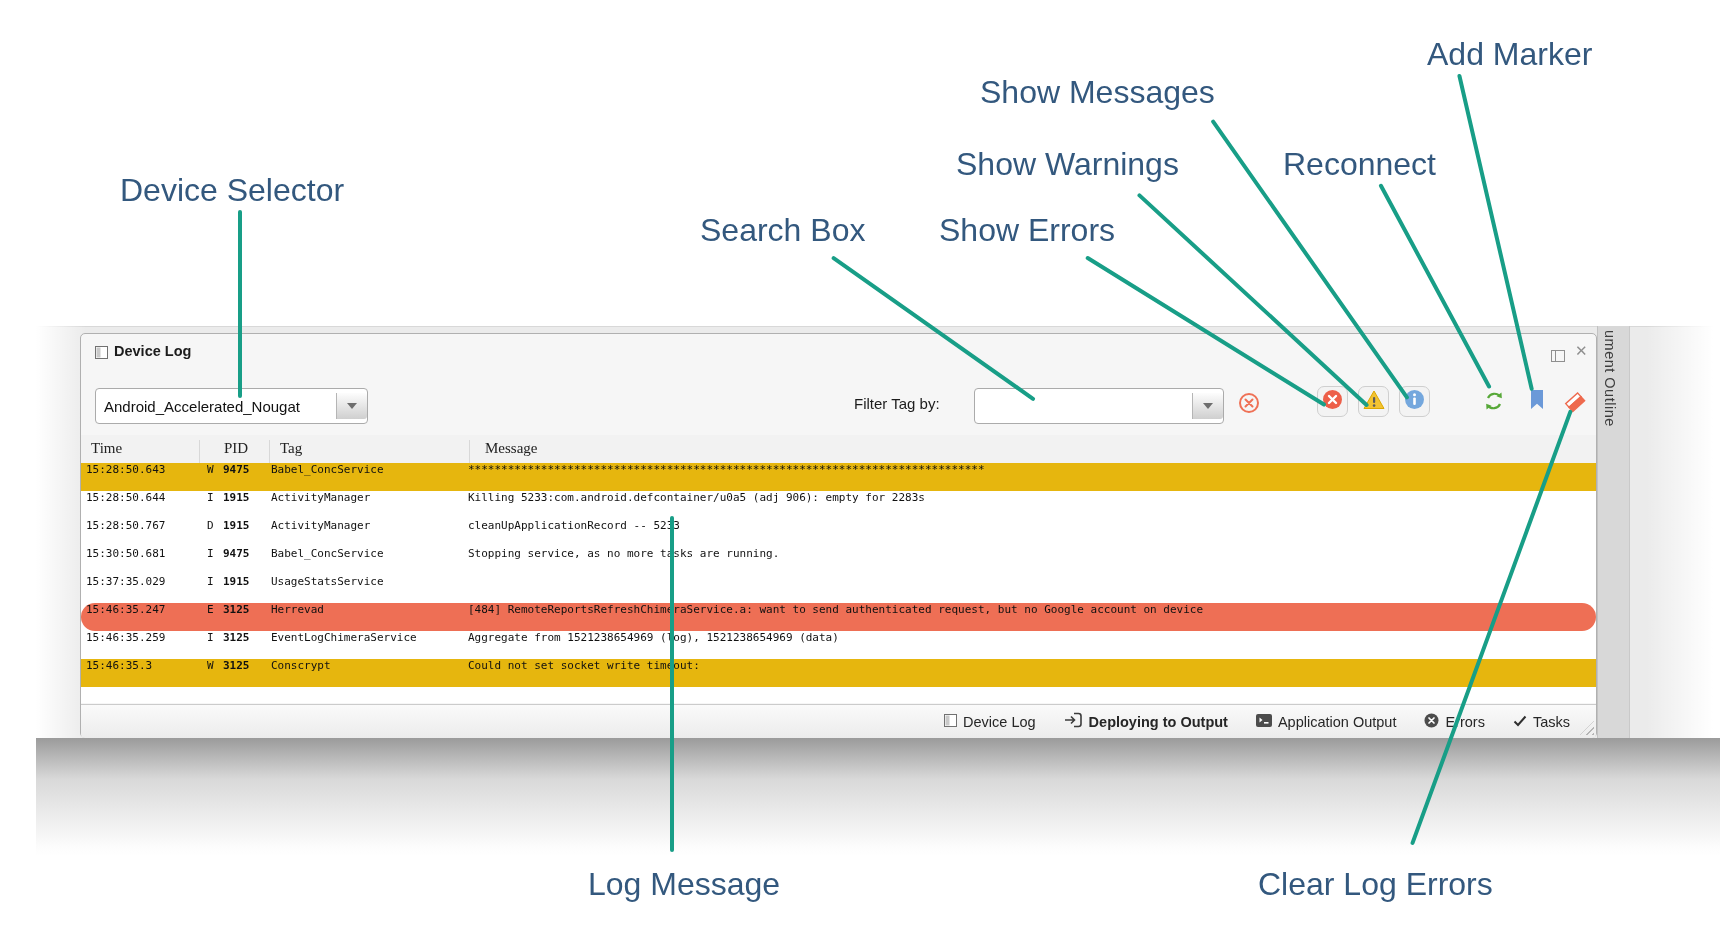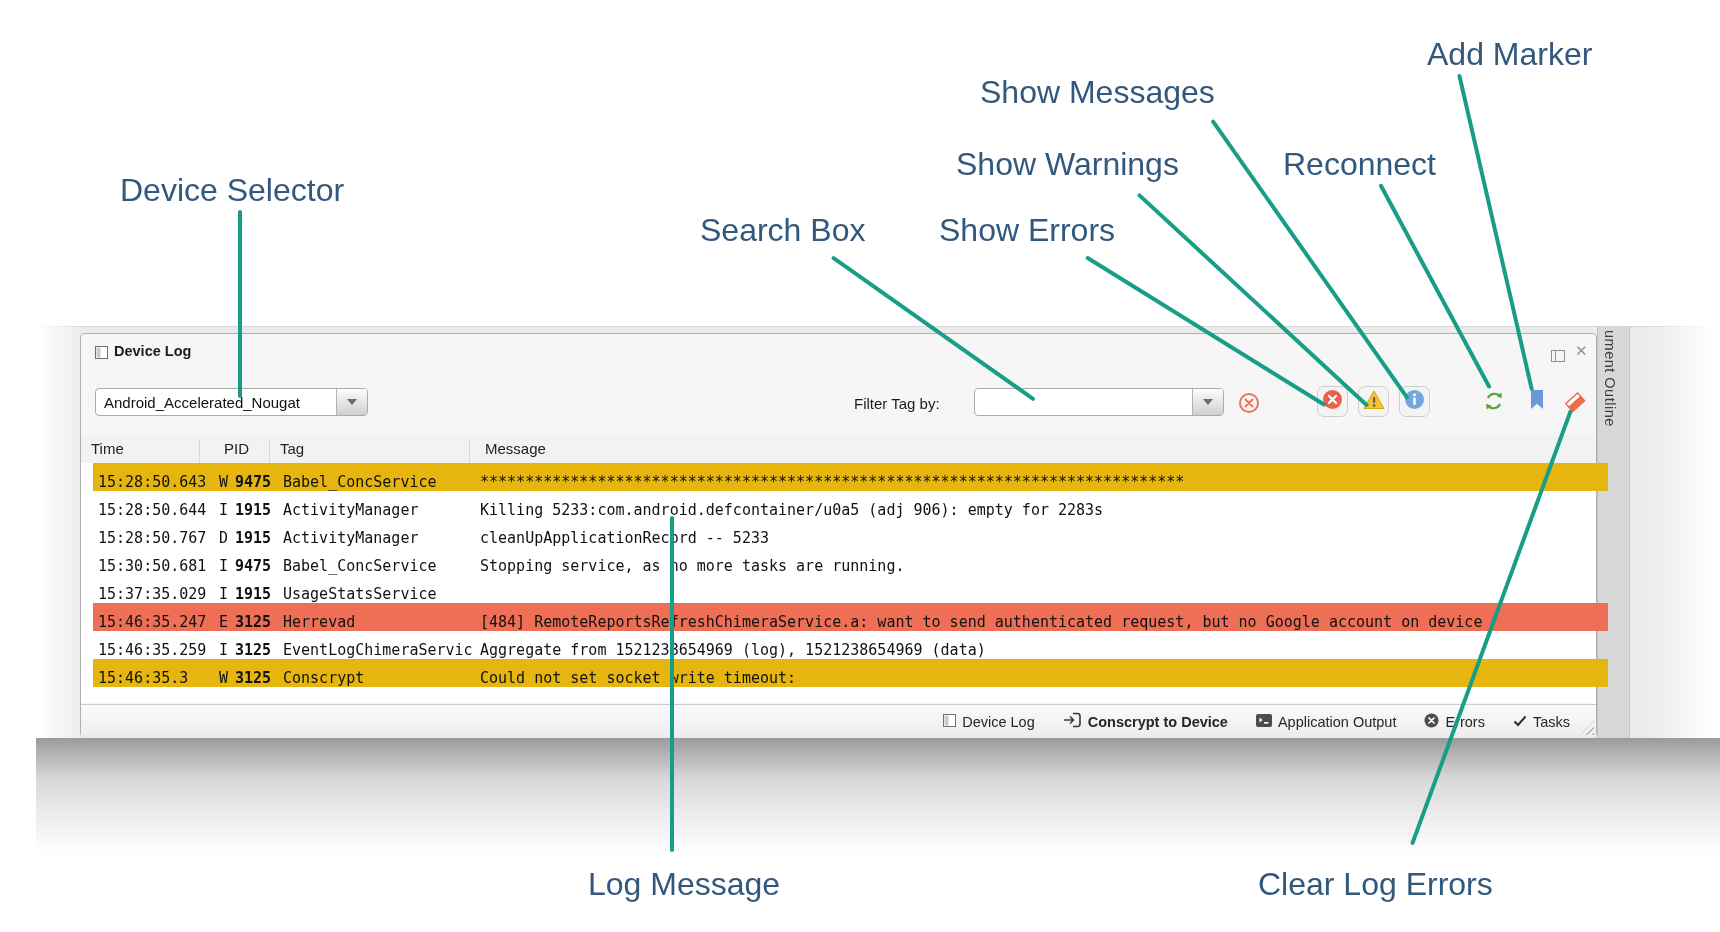--- a/index.html
+++ b/index.html
@@ -20,21 +20,21 @@
              writing-mode:vertical-rl;font-size:14.5px;color:#3d3d3d;letter-spacing:.5px;}
   
   #panel{position:absolute;left:80px;top:333px;width:1517px;height:405px;background:#f6f6f6;
          border:1px solid #b0b0b0;border-radius:5px;box-sizing:border-box;}
   .ptitle{position:absolute;left:33px;top:9px;font-size:14.5px;font-weight:bold;color:#1c1c1c;}
   .picon{position:absolute;left:14px;top:11px;}
   .winbtn{position:absolute;color:#8f8f8f;}
   #float-btn{left:1470px;top:14px;}
   #close-btn{left:1494px;top:8px;font-size:15px;}
   
-  .combo{position:absolute;height:28px;background:#fff;border:1px solid #ababab;border-radius:4px;
+  .combo{position:absolute;height:36px;background:#fff;border:1px solid #ababab;border-radius:4px;
          box-sizing:border-box;display:flex;align-items:center;gap:28px;}
   .combo .val{flex:1;padding:0 8px;font-size:15px;color:#111;white-space:nowrap;overflow:hidden;}
   .combo .dd{width:30px;height:26px;border-left:1px solid #b5b5b5;border-radius:0 3px 3px 0;
          background:linear-gradient(#fdfdfd,#cfcfcf);display:flex;align-items:center;justify-content:center;}
   .arrow-down{width:0;height:0;border-left:5px solid transparent;border-right:5px solid transparent;
          border-top:6px solid #6d6d6d;}
   #device-combo{left:14px;top:54px;width:273px;}
   #filter-combo{left:893px;top:54px;width:250px;}
   #filter-label{position:absolute;left:773px;top:61px;width:112px;font-size:15px;color:#1c1c1c;}
   
@@ -42,27 +42,27 @@
         border-radius:7px;box-sizing:border-box;display:flex;align-items:center;justify-content:center;}
   #btn-errors{left:1236px;} #btn-warnings{left:1277px;} #btn-messages{left:1318px;}
   .flat-ic{position:absolute;top:55px;display:flex;align-items:center;justify-content:center;}
   #clear-filter{left:1156px;top:57px;}
   #reconnect-btn{left:1401px;}
   #bookmark-btn{left:1448px;}
   #clearlog-btn{left:1481px;}
   
   #thead{position:absolute;left:0;top:101px;width:1515px;height:28px;background:#f2f2f2;
         border-bottom:1px solid #cfcfcf;font-size:15px;color:#222;}
-  #thead span{position:absolute;top:5px;}
+  #thead span{position:absolute;top:5px;font-family:Liberation Serif, serif;}
   .hdiv{position:absolute;top:2px;width:1px;height:24px;background:#d8d8d8;}
   #tbody{position:absolute;left:0;top:129px;width:1515px;height:240px;background:#fff;}
-  .lrow{position:absolute;left:0;width:1515px;height:28px;display:flex;align-items:flex-end;
-        font-family:"DejaVu Sans Mono",monospace;font-size:15px;color:#111;white-space:nowrap;margin-left:12px;}
+  .lrow{position:absolute;left:0;width:1515px;height:28px;display:flex;align-items:flex-start;
+        font-family:"DejaVu Sans Mono",monospace;font-size:11px;color:#111;white-space:nowrap;}
   .lrow.warn{background:#e6b60e;}
-  .lrow.err{background:#ee6f55;}
+  .lrow.err{background:#ee6f55;border-radius:14px;}
   .c-time{width:126px;padding-left:5px;box-sizing:border-box;}
   .c-lvl{width:16px;}
   .c-pid{width:44px;font-weight:bold;}
   .c-tag{width:194px;padding-left:4px;box-sizing:border-box;overflow:hidden;}
   .c-msg{flex:1;padding-left:7px;overflow:hidden;}
   
   #statusbar{position:absolute;left:0;top:370px;width:1515px;height:34px;border-top:1px solid #cbcbcb;
         background:linear-gradient(#fafafa,#ececec);border-radius:0 0 4px 4px;
         display:flex;align-items:center;justify-content:flex-end;gap:28px;padding-right:26px;box-sizing:border-box;}
   .sbitem{display:flex;align-items:center;gap:6px;font-size:14.5px;color:#262626;}
@@ -256,21 +256,21 @@
         </span>
         <span>Device Log</span>
       </div>
       <div class="sbitem bold">
         <span>
           <svg width="19" height="16" viewBox="0 0 19 16" fill="none">
               <path d="M1 8 h9 M7 4.5 L10.5 8 L7 11.5" stroke="#3c3c3c" stroke-width="1.6"></path>
               <path d="M10 1.5 h4.5 a2.5 2.5 0 0 1 2.5 2.5 v8 a2.5 2.5 0 0 1 -2.5 2.5 h-4.5" stroke="#3c3c3c" stroke-width="1.6"></path>
             </svg>
         </span>
-        <span>Conscrypt to Device</span>
+        <span>Deploying to Output</span>
       </div>
       <div class="sbitem">
         <span>
           <svg width="16" height="13">
               <rect x="0" y="0" width="16" height="13" rx="2" fill="#4c4c4c"></rect>
               <path d="M3.5 3.5 l3 2.5 -3 2.5 z" fill="#fff"></path>
               <rect x="8" y="8" width="4.5" height="1.6" fill="#fff"></rect>
             </svg>
         </span>
         <span>Application Output</span>

